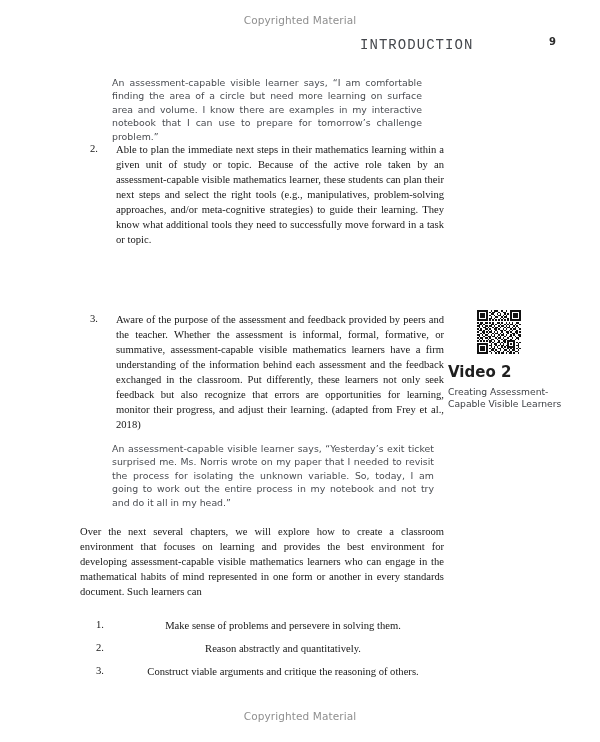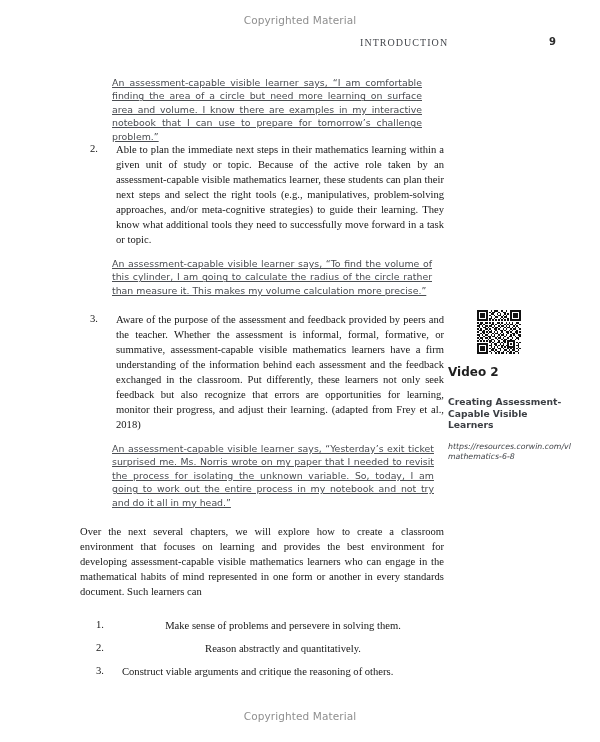--- a/index.html
+++ b/index.html
@@ -43,22 +43,22 @@
     text-align: center;
     font-family: "DejaVu Sans", sans-serif;
     font-size: 10.5px;
     letter-spacing: 0.1px;
     color: #8f8f8f;
   }
   .running-head {
     position: absolute;
     top: 37px;
     left: 360px;
-    font-family: Liberation Serif, serif;
-    font-size: 10px;
+    font-family: Liberation Mono, monospace;
+    font-size: 14px;
     letter-spacing: 1.05px;
     color: #44474c;
   }
   .folio {
     position: absolute;
     top: 36px;
     left: 549px;
     font-family: "DejaVu Sans", sans-serif;
     font-size: 10px;
     font-weight: bold;
@@ -84,21 +84,20 @@
 
   
   p.quote {
     margin: 0;
     font-family: "DejaVu Sans", sans-serif;
     font-size: 9.4px;
     line-height: 13.4px;
     text-align: justify;
     text-justify: inter-word;
     color: #4a4d52;
-    text-decoration: underline;
   }
 
   
   .li {
     position: relative;
     display: block;
   }
   .li .num {
     position: absolute;
     left: 0;
@@ -124,32 +123,31 @@
   }
   .qr {
     width: 44px;
     height: 44px;
     margin-left: 29px;
     display: block;
   }
   .video-title {
     margin-top: 12px;
     font-family: "DejaVu Sans", sans-serif;
-    font-size: 12px;
+    font-size: 15px;
     font-weight: bold;
     color: #1f1f1f;
     line-height: 12px;
   }
   .video-sub {
-    margin-top: 18px;
+    margin-top: 8px;
     font-family: "DejaVu Sans", sans-serif;
     font-size: 9.2px;
     line-height: 11.6px;
     color: #3c3f44;
-    font-weight: bold;
   }
   .video-url {
     margin-top: 11px;
     font-family: "DejaVu Sans", sans-serif;
     font-style: italic;
     font-size: 7.8px;
     line-height: 10.4px;
     color: #3c3f44;
     word-break: break-word;
   }
@@ -171,23 +169,20 @@
 
   <div class="col" style="top:142px; left:90px; width:354px;">
     <div class="li">
       <span class="num">2.</span>
       <span class="txt">
           <p class="body">Able to plan the immediate next steps in their mathematics learning within a given unit of study or topic. Because of the active role taken by an assessment-capable visible mathematics learner, these students can plan their next steps and select the right tools (e.g., manipulatives, problem-solving approaches, and/or meta-cognitive strategies) to guide their learning. They know what additional tools they need to successfully move forward in a task or topic.</p>
         </span>
     </div>
   </div>
 
-  <div class="col" style="top:257px; left:112px; width:320px;">
-    <p class="quote">An assessment-capable visible learner says, “To find the volume of this cylinder, I am going to calculate the radius of the circle rather than measure it. This makes my volume calculation more precise.”</p>
-  </div>
 
   <div class="col" style="top:312px; left:90px; width:354px;">
     <div class="li">
       <span class="num">3.</span>
       <span class="txt">
           <p class="body">Aware of the purpose of the assessment and feedback provided by peers and the teacher. Whether the assessment is informal, formal, formative, or summative, assessment-capable visible mathematics learners have a firm understanding of the information behind each assessment and the feedback exchanged in the classroom. Put differently, these learners not only seek feedback but also recognize that errors are opportunities for learning, monitor their progress, and adjust their learning. (adapted from Frey et al., 2018)</p>
         </span>
     </div>
   </div>
 
@@ -208,21 +203,21 @@
     </div>
     <div class="li" style="margin-bottom:8px;">
       <span class="num">2.</span>
       <span class="txt">
           <p class="body" style="text-align:center;">Reason abstractly and quantitatively.</p>
         </span>
     </div>
     <div class="li">
       <span class="num">3.</span>
       <span class="txt">
-          <p class="body" style="text-align:left;">Construct viable arguments and critique the reasoning of others.</p>
+          <p class="body" style="text-align:center;">Construct viable arguments and critique the reasoning of others.</p>
         </span>
     </div>
   </div>
 
   <div class="sidebar">
     <svg class="qr" viewBox="0 0 29 29" shape-rendering="crispEdges">
       <rect width="29" height="29" fill="#ffffff"></rect>
       <g fill="#111111">
 
         <rect x="0" y="0" width="7" height="1"></rect>
@@ -479,18 +474,17 @@
           <rect x="16" y="28" width="2" height="1"></rect>
         <rect x="19" y="28" width="1" height="1"></rect>
           <rect x="21" y="28" width="2" height="1"></rect>
         <rect x="24" y="28" width="1" height="1"></rect>
           <rect x="27" y="28" width="1" height="1"></rect>
       </g>
     </svg>
 
     <div class="video-title">Video 2</div>
     <div class="video-sub">Creating Assessment-Capable Visible Learners</div>
-    <div class="video-url">https://resources.corwin.com/vlmathematics-6-8</div>
   </div>
 
   <div class="watermark-bottom">Copyrighted Material</div>
 
 </div>
 
 </body></html>

